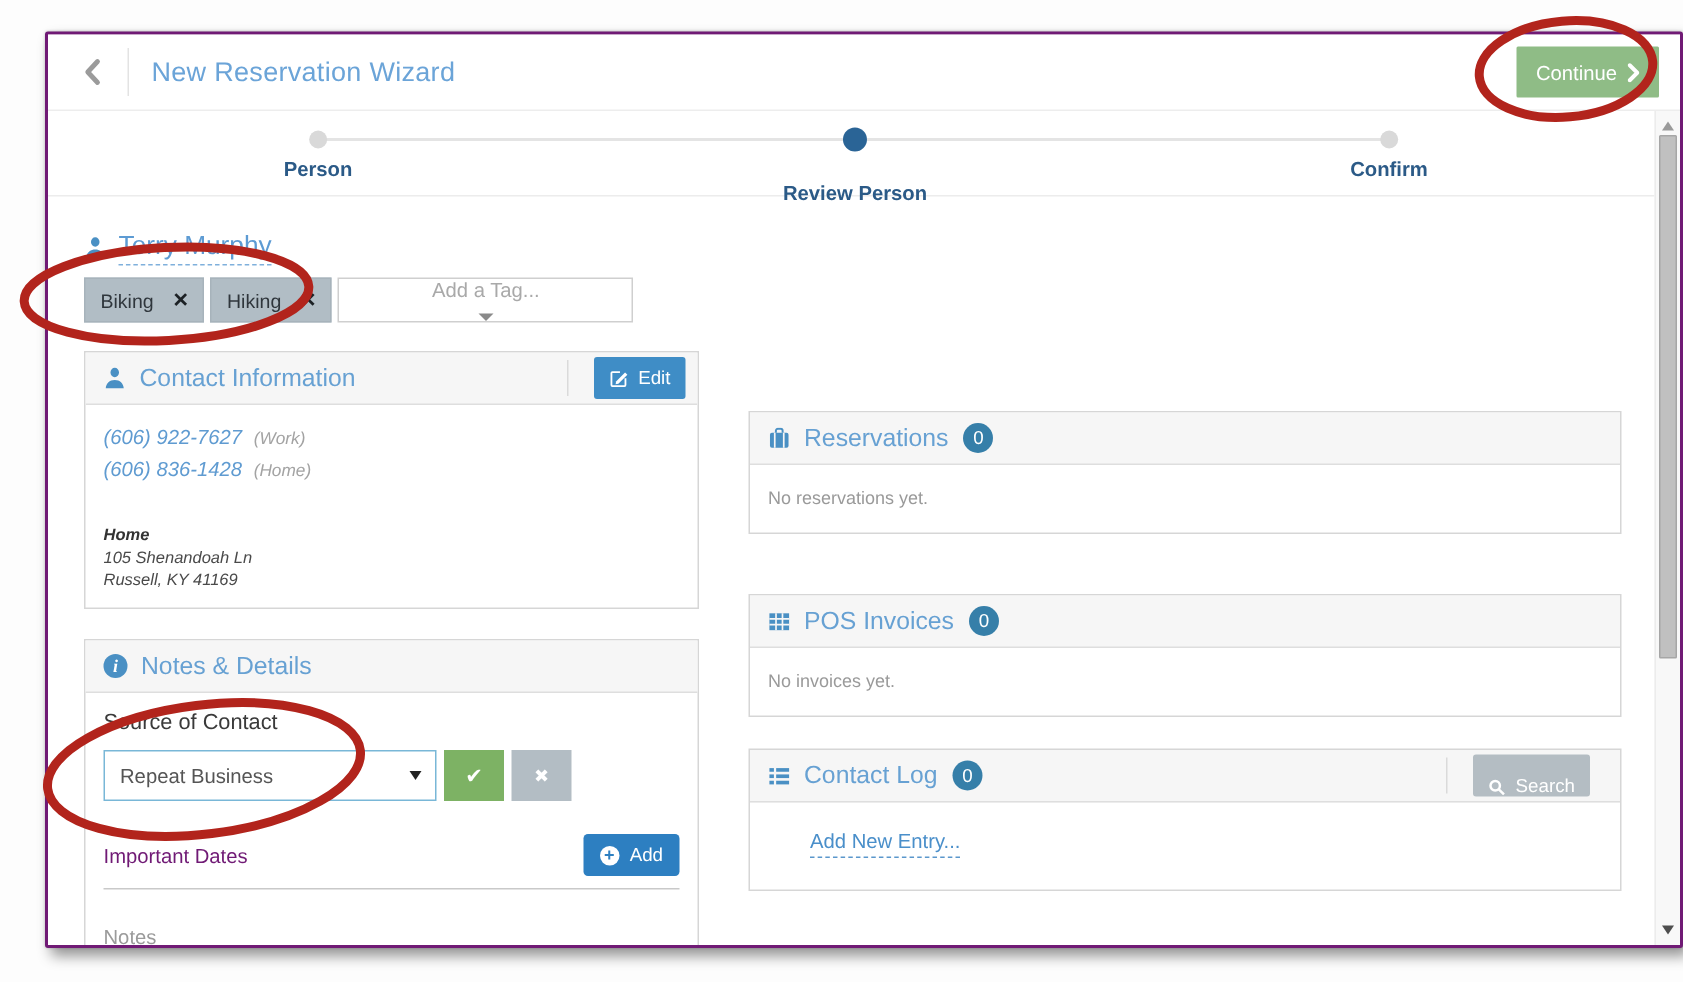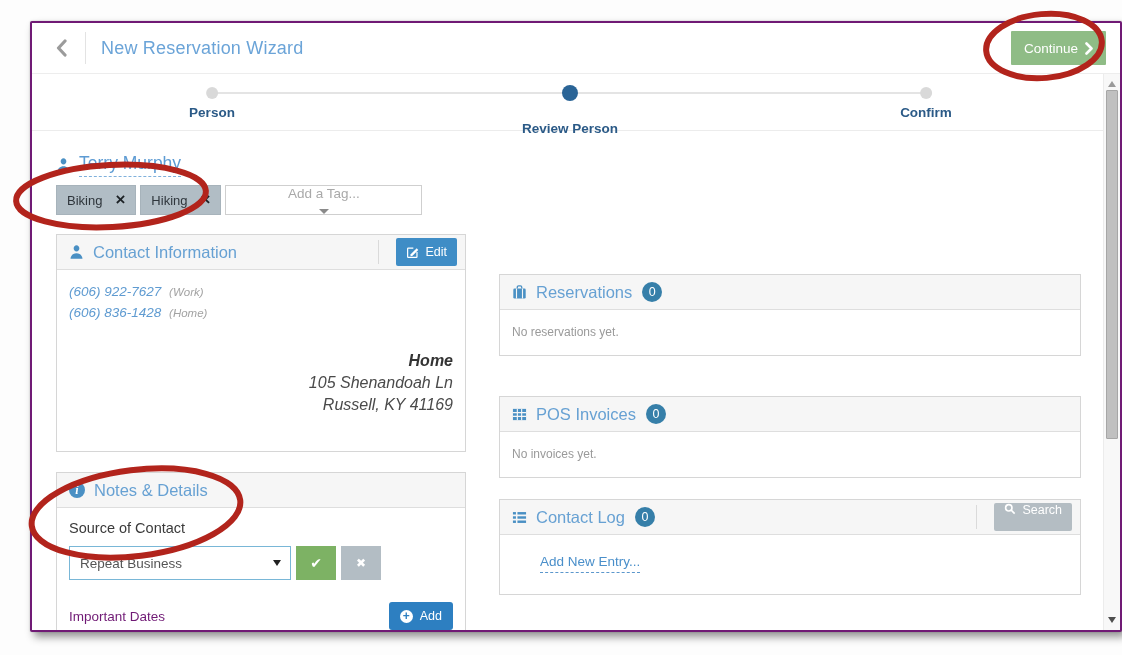--- a/index.html
+++ b/index.html
@@ -63,30 +63,30 @@
               align-items:center; padding:0 4px 0 12px; gap:9px; }
   .panel-title { font-size:16.5px; color:#67a1d3; white-space:nowrap; }
   .hd-icon { color:#4a90c4; display:flex; align-items:center; }
   .badge { min-width:20px; height:20px; padding:0 4px; border-radius:10px; background:#367fa9; color:#fff;
            font-size:12.5px; display:flex; align-items:center; justify-content:center; margin-left:1px; }
   .hd-spacer { flex:1; }
   .hd-sep { width:1px; height:24px; background:#dadada; margin-right:8px; }
   .btn-edit { background:#3f8dc6; color:#fff; border:none; font-size:12.5px; height:28px; padding:0 10px;
               display:flex; align-items:center; gap:6px; border-radius:2px; cursor:pointer; margin-right:4px; }
   .btn-search { background:#b4bdc3; color:#fff; border:none; font-size:12.5px; height:28px; padding:0 10px;
-              display:flex; align-items:flex-start; gap:6px; border-radius:2px; cursor:pointer; margin-right:4px; }
+              display:flex; align-items:flex-end; gap:6px; border-radius:2px; cursor:pointer; margin-right:16px; }
 
   .ci-body { padding:14px 12px 16px;font-style:italic; }
   .phone-row { font-size:13.5px; margin-bottom:6px; }
   .phone-num { color:#5f9bd1; cursor:pointer; }
   .phone-type { color:#a3a3a3; font-size:11.5px; margin-left:4px; }
-  .addr { margin-top:30px; font-size:16px; color:#4a4a4a; line-height:1.38;text-align:right; }
+  .addr { margin-top:30px; font-size:11px; color:#4a4a4a; line-height:1.38; }
   .addr-label { font-weight:bold; color:#333; }
 
-  .panel-contact { height:218px; margin-bottom:20px; overflow:hidden; }
+  .panel-contact { height:172px; margin-bottom:20px; overflow:hidden; }
   .panel-notes { }
 
   .nd-body { padding:12px; }
   .nd-src-label { font-size:14.5px; color:#3a3a3a; height:18px; margin-bottom:8px; }
   .nd-src-row { display:flex; gap:5px; height:34px; margin-bottom:22px; }
   .src-select { width:222px; border:1px solid #79b7d7; background:#fff; display:flex; align-items:center;
                 justify-content:space-between; padding:0 9px 0 10px; font-size:13.5px; color:#555; cursor:pointer; }
   .src-caret { width:0; height:0; border-left:4.5px solid transparent; border-right:4.5px solid transparent;
                border-top:6px solid #222; }
   .btn-check { width:40px; height:34px; background:#7db264; border:none; color:#fff; font-size:14px; cursor:pointer; }

